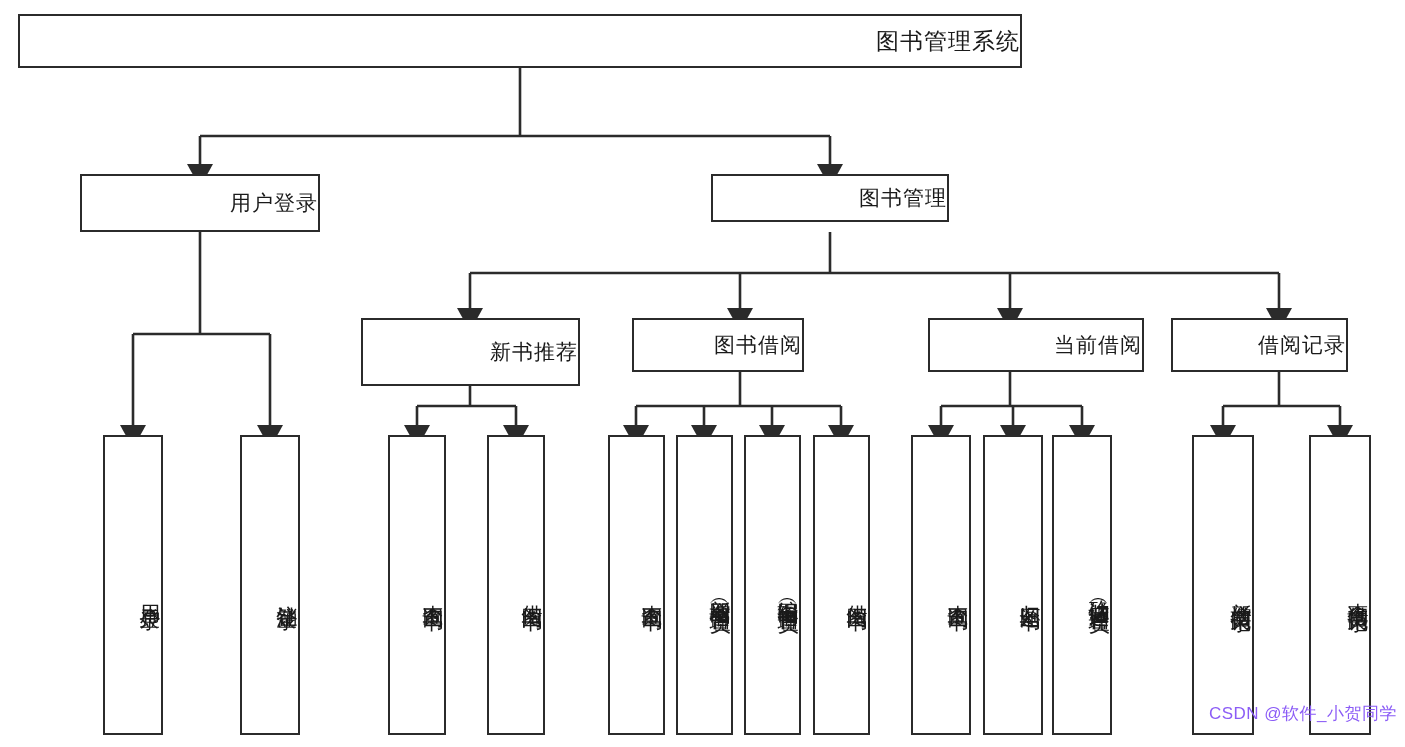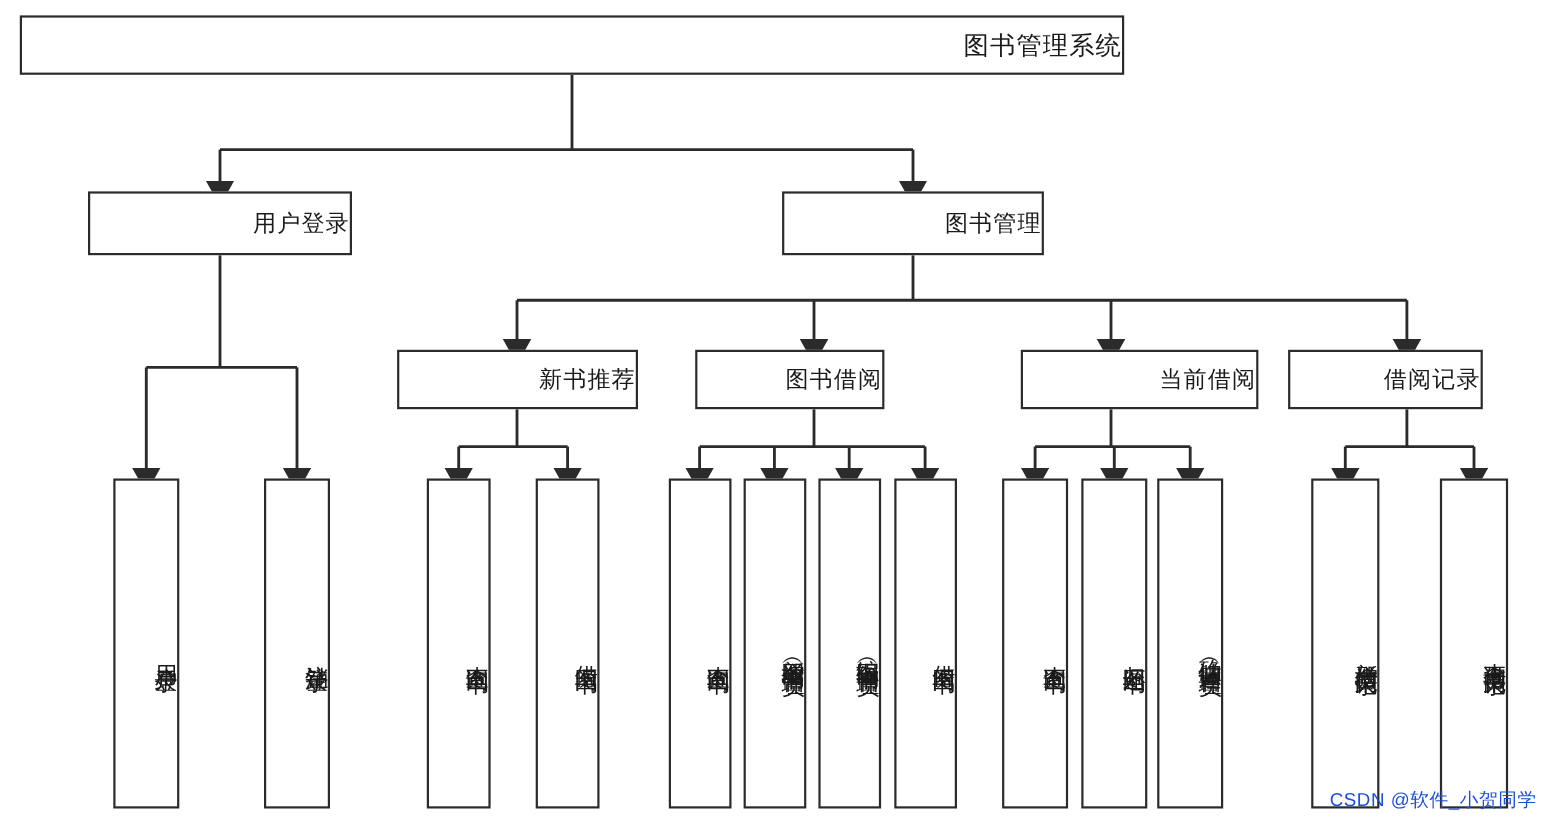--- a/index.html
+++ b/index.html
@@ -52,23 +52,23 @@
     text-orientation: upright;
     line-height: 1.05;
     white-space: nowrap;
   }
   .node.root {
     font-size: 23px;
   }
   #watermark {
     position: absolute;
     right: 8px;
-    bottom: 8px;
+    bottom: 22px;
     font-size: 17px;
-    color: #1d4ed8;
+    color: #8b5cf6;
     letter-spacing: 0.5px;
     white-space: nowrap;
   }
 </style>
 </head>
 <body>
 
 <div id="canvas">
 
   <svg id="edges" viewBox="0 0 1405 747">
@@ -121,25 +121,25 @@
     </g>
   </svg>
 
   <div class="node horiz root" style="left:18px; top:14px; width:1004px; height:54px;">
     <span>图书管理系统</span>
   </div>
 
   <div class="node horiz" style="left:80px; top:174px; width:240px; height:58px;">
     <span>用户登录</span>
   </div>
-  <div class="node horiz" style="left:711px; top:174px; width:238px; height:58px;">
+  <div class="node horiz" style="left:711px; top:174px; width:238px; height:48px;">
     <span>图书管理</span>
   </div>
 
-  <div class="node horiz" style="left:361px; top:318px; width:219px; height:54px;">
+  <div class="node horiz" style="left:361px; top:318px; width:219px; height:68px;">
     <span>新书推荐</span>
   </div>
   <div class="node horiz" style="left:632px; top:318px; width:172px; height:54px;">
     <span>图书借阅</span>
   </div>
   <div class="node horiz" style="left:928px; top:318px; width:216px; height:54px;">
     <span>当前借阅</span>
   </div>
   <div class="node horiz" style="left:1171px; top:318px; width:177px; height:54px;padding-left:35px;">
     <span>借阅记录</span>

